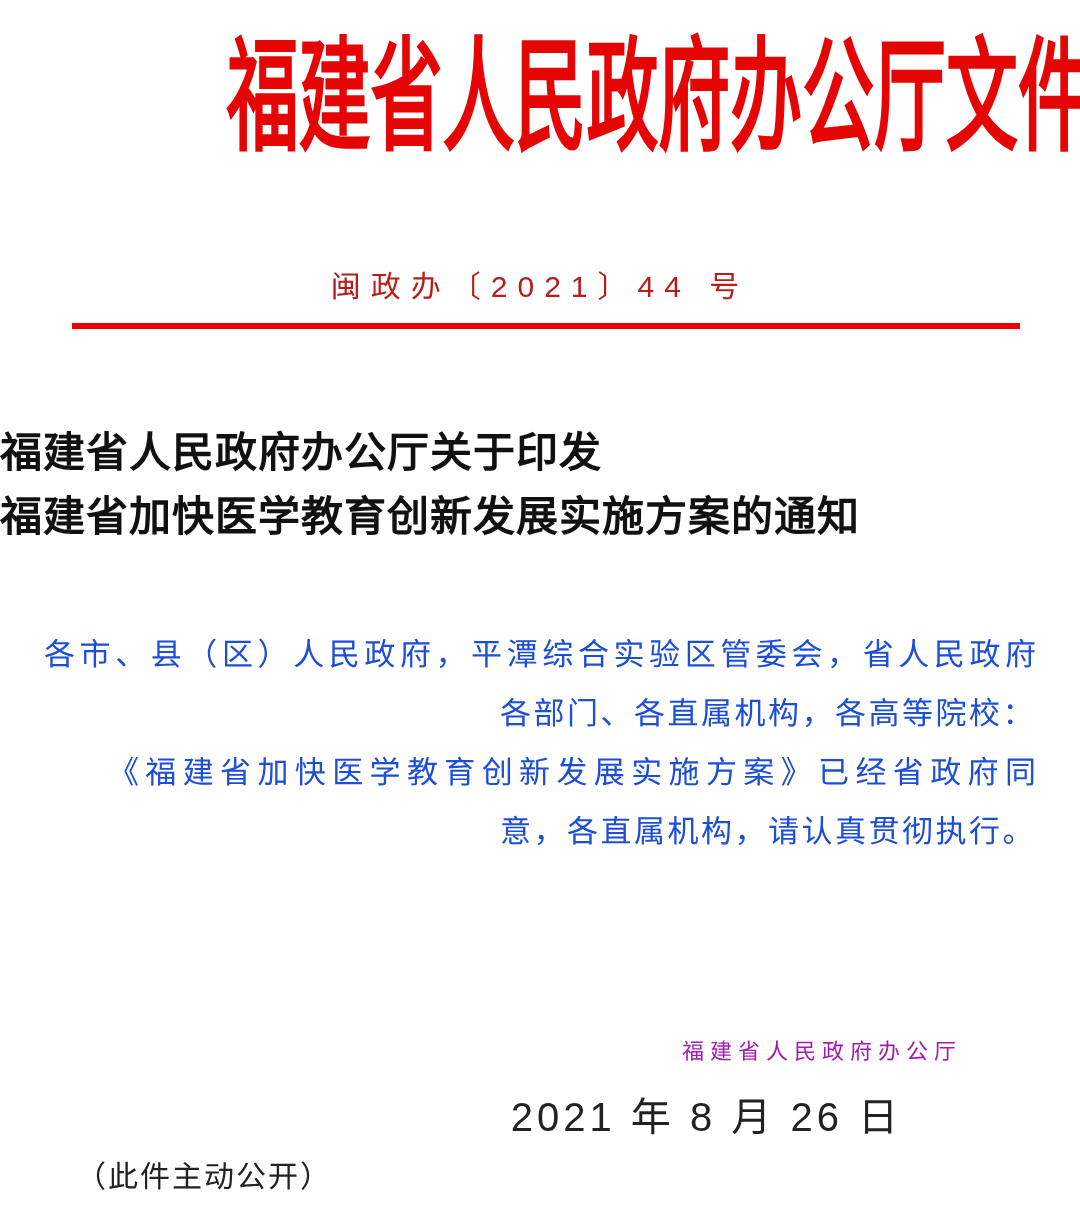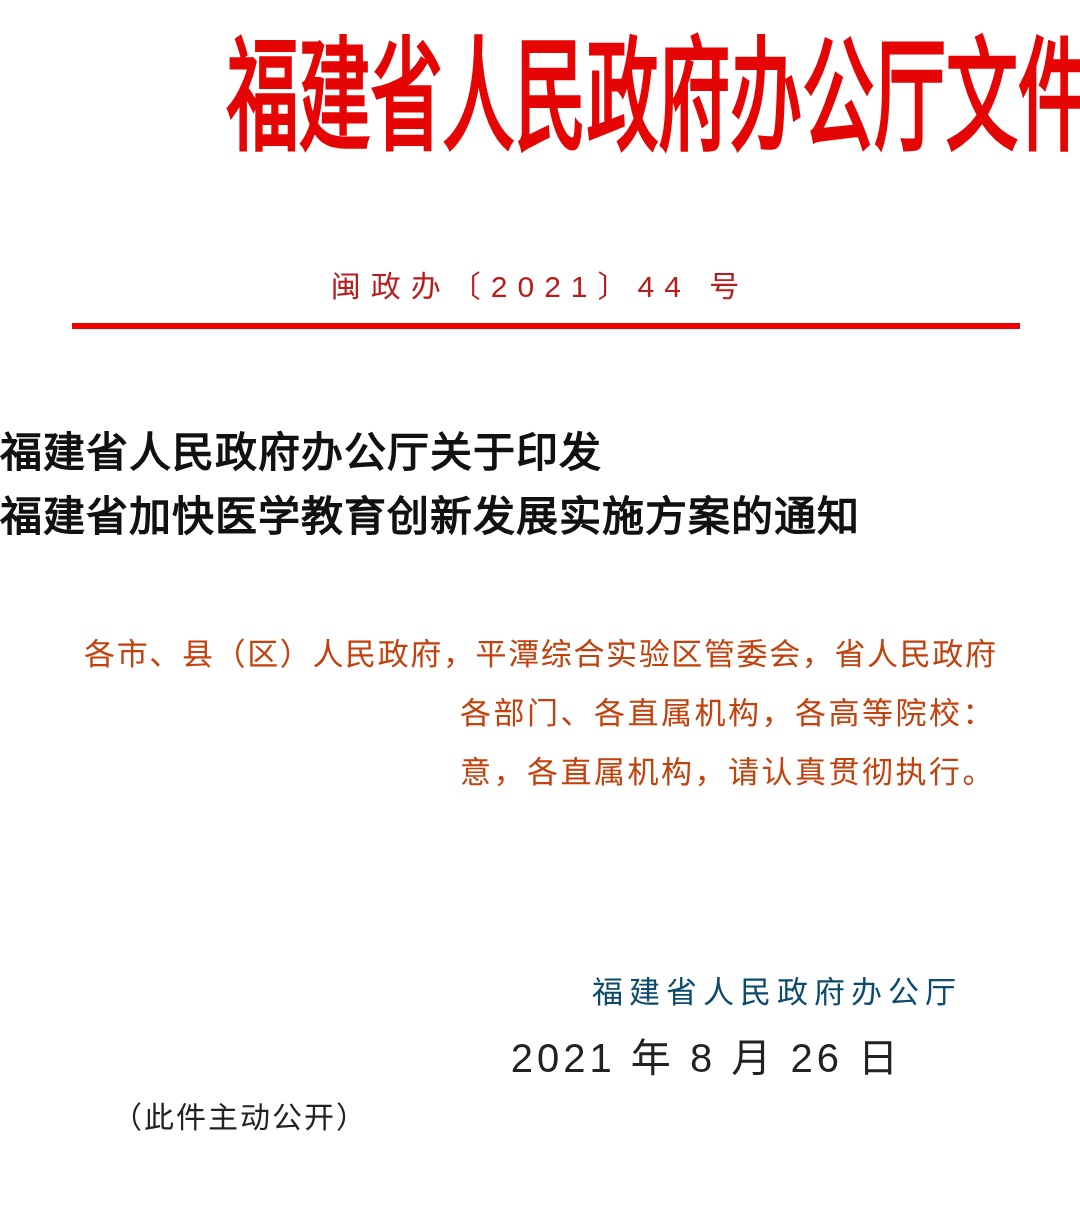--- a/index.html
+++ b/index.html
@@ -54,24 +54,24 @@
     text-align: left;
     font-size: 42px;
     font-weight: bold;
     line-height: 64px;
     letter-spacing: 1px;
     color: #111111;
   }
   
   .body-text {
     margin-top: 76px;
-    padding: 0 84px;
+    padding: 0 44px;
     font-size: 31px;
     line-height: 59px;
-    color: #c2410c;
+    color: #1d4ed8;
   }
   .body-line {
     letter-spacing: 2.5px;
     white-space: nowrap;
     text-align: right;
   }
   .body-line.justified {
     letter-spacing: normal;
     white-space: normal;
     text-align: justify;
@@ -80,42 +80,42 @@
   .body-line.indent {
     text-indent: 64px;
   }
   
   .signature {
     margin-top: 168px;
     height: 46px;
     line-height: 46px;
     text-align: right;
     padding-right: 118px;
-    font-size: 31px;
+    font-size: 22px;
     letter-spacing: 6px;
-    color: #0c4a6e;
+    color: #a21caf;
     white-space: nowrap;
   }
   .issue-date {
     margin-top: 20px;
     height: 44px;
     line-height: 44px;
     text-align: right;
     padding-right: 178px;
     font-size: 40px;
     letter-spacing: 4px;
     color: #222222;
     white-space: nowrap;
   }
   
   .disclosure-note {
     margin-top: 16px;
     height: 44px;
     line-height: 44px;
-    padding-left: 112px;
+    padding-left: 76px;
     font-size: 30px;
     letter-spacing: 2px;
     color: #222222;
     white-space: nowrap;
   }
 </style>
 </head>
 <body>
 
 <div class="page">
@@ -127,20 +127,21 @@
   <hr class="red-line">
 
   <div class="title">
     <div>福建省人民政府办公厅关于印发</div>
     <div>福建省加快医学教育创新发展实施方案的通知</div>
   </div>
 
   <div class="body-text">
     <div class="body-line justified">各市、县（区）人民政府，平潭综合实验区管委会，省人民政府</div>
     <div class="body-line">各部门、各直属机构，各高等院校：</div>
+    <div class="body-line justified indent">《福建省加快医学教育创新发展实施方案》已经省政府同</div>
     <div class="body-line">意，各直属机构，请认真贯彻执行。</div>
   </div>
 
   <div class="signature">福建省人民政府办公厅</div>
 
   <div class="issue-date">2021 年 8 月 26 日</div>
 
   <div class="disclosure-note">（此件主动公开）</div>
 
 </div>

